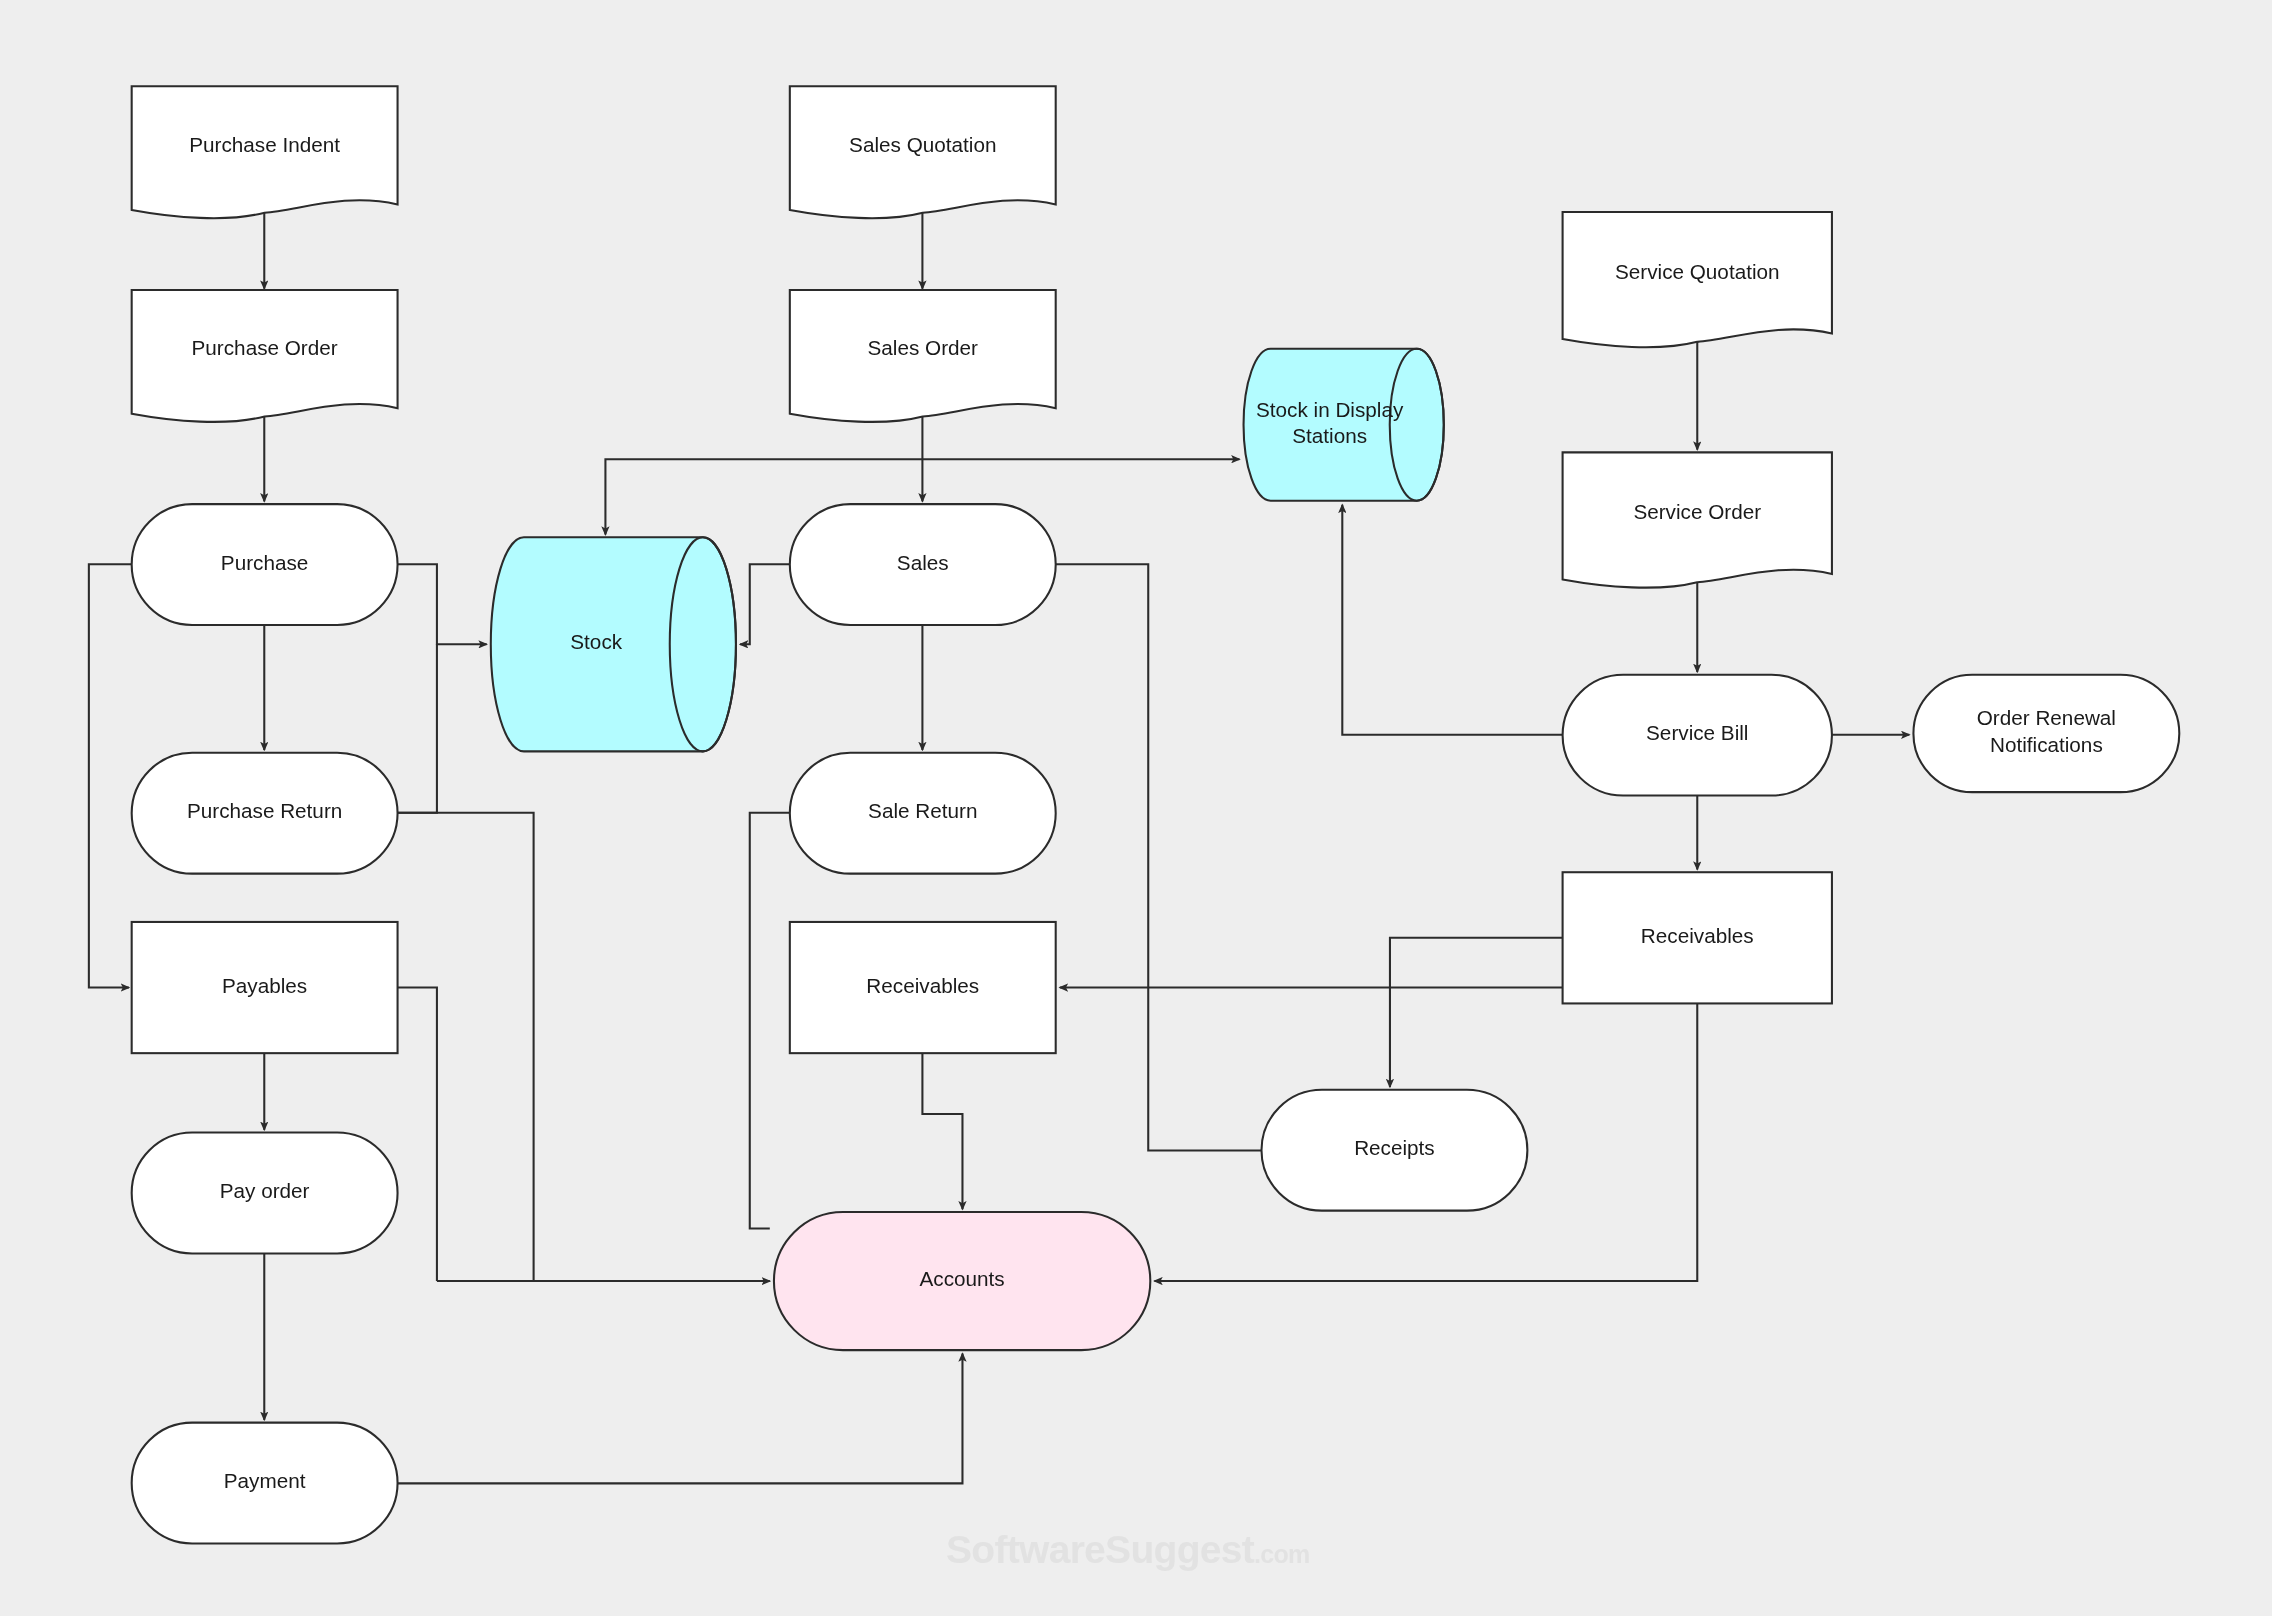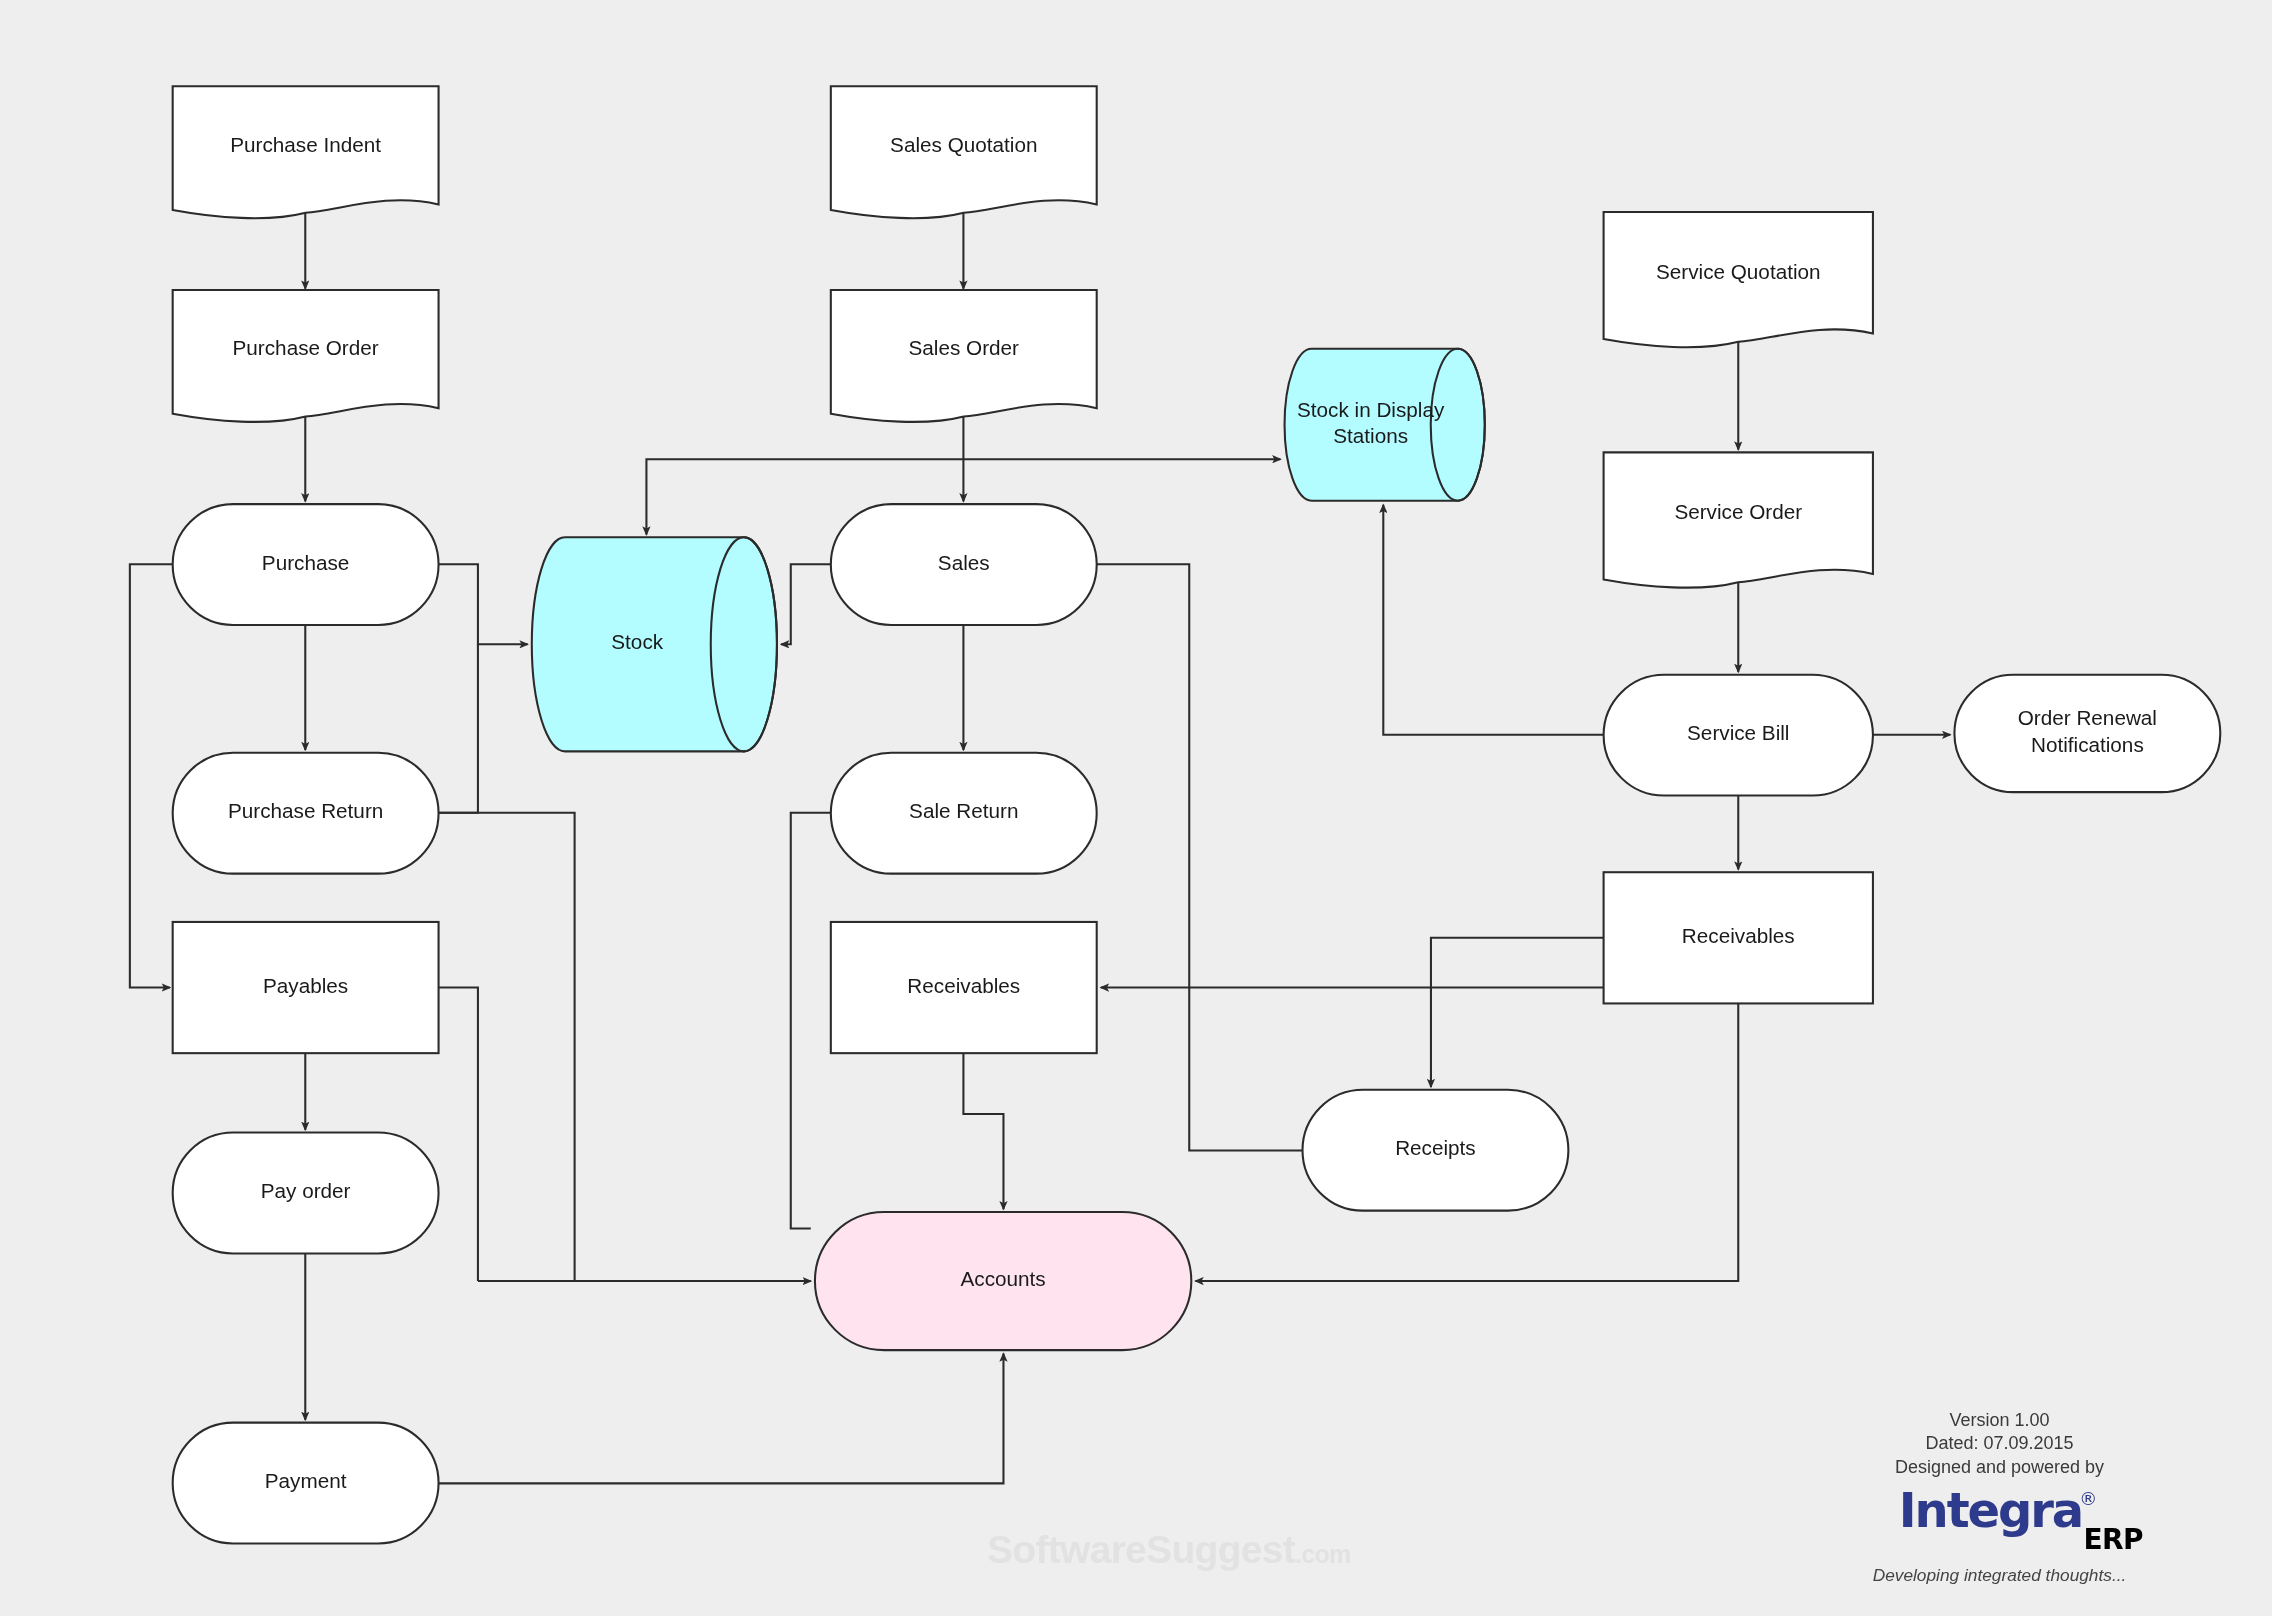--- a/index.html
+++ b/index.html
@@ -1,20 +1,20 @@
 <!DOCTYPE html>
 <html style="font-size:11px"><head>
 <meta charset="utf-8">
 <style>
   html,body{margin:0;padding:0;background:#eeeeee;}
   body{
     width:2273px;height:1616px;overflow:hidden;
     font-family:"Liberation Sans", sans-serif;
   }
-  #stage{position:relative;width:1926px;height:1616px;background:#eeeeee;margin-left:41px;}
+  #stage{position:relative;width:1926px;height:1616px;background:#eeeeee;}
   svg#flow{position:absolute;left:0;top:0;width:2273px;height:1616px;display:block;}
   .node-label{
     font-family:"Liberation Sans", sans-serif;
     font-size:30px;fill:#1a1a1a;text-anchor:middle;dominant-baseline:middle;
   }
   .shape{fill:#ffffff;stroke:#2b2b2b;stroke-width:3;}
   .shape-store{stroke:#2b2b2b;stroke-width:3;}
   .shape-accounts{stroke:#2b2b2b;stroke-width:3;}
   .edge{fill:none;stroke:#2b2b2b;stroke-width:3;}
   .watermark{
@@ -199,25 +199,15 @@
           <rect x="1120" y="1755" width="545" height="200" rx="100" ry="100" class="shape-accounts" fill="#ffe4ef"></rect>
           <text x="1392.5" y="1855" class="node-label"><tspan x="1392.5" dy="0">Accounts</tspan></text>
         </g>
       </g>
   </svg>
 
   <div class="watermark" id="wm-main">
     <span>SoftwareSuggest</span><span id="wm-com">.com</span>
   </div>
 
-  <div id="footer">
-    <div class="ftline">Version 1.00</div>
-    <div class="ftline">Dated: 07.09.2015</div>
-    <div class="ftline">Designed and powered by</div>
-    <div id="logo-wrap">
-      <span id="logo-integra">Integra</span><span id="logo-reg">®</span>
-      <span id="logo-erp">ERP</span>
-    </div>
-    <div id="logo-tag">Developing integrated thoughts...</div>
-  </div>
 
 </div>
 
 
 </body></html>

